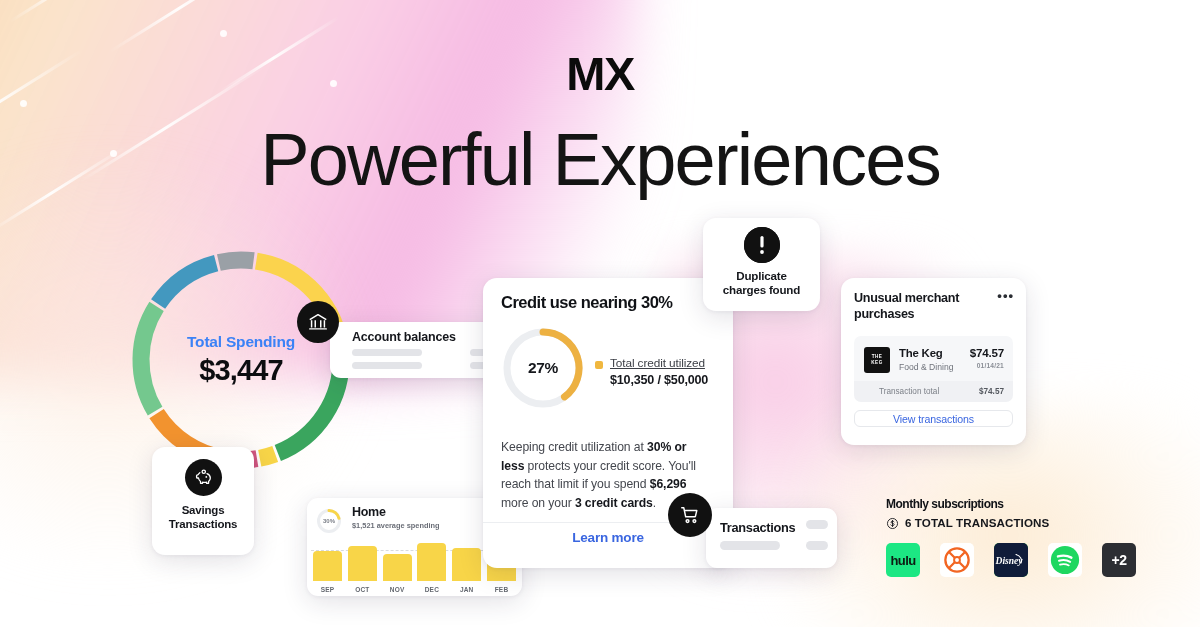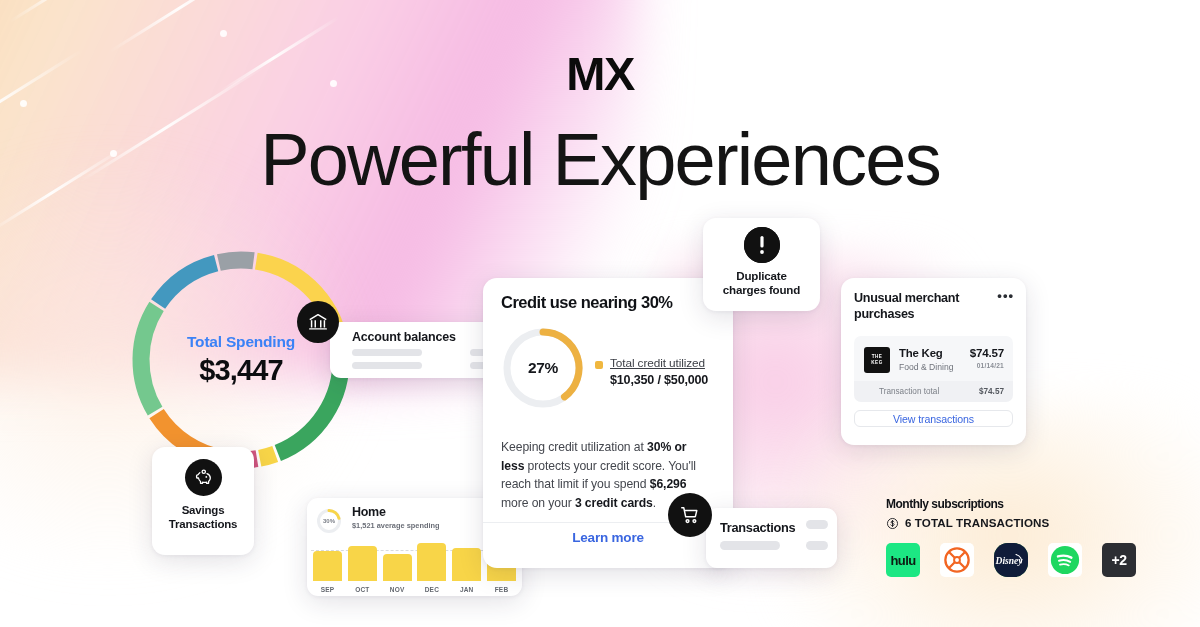--- a/index.html
+++ b/index.html
@@ -156,21 +156,21 @@
   
   #subs-block { position: absolute; left: 886px; top: 497px; width: 250px; }
   .subs-title { font-size: 12px; font-weight: 700; color: #101216; letter-spacing: -.5px; }
   .subs-meta { margin-top: 5px; display: flex; align-items: center; }
   .subs-meta-icon { width: 13px; height: 13px; margin-right: 6px; }
   .subs-meta-text { font-size: 11.6px; font-weight: 700; color: #15171c; letter-spacing: .1px; text-align: center; }
   .subs-icons { margin-top: 14px; display: flex; gap: 20px; }
   .sub-ic { width: 34px; height: 34px; border-radius: 5px; display: flex; align-items: center; justify-content: center; overflow: hidden; }
   .sub-hulu { background: #1ce783; font-size: 13px; font-weight: 700; color: #0d1a12; letter-spacing: -.6px; }
   .sub-cross { background: #fff; }
-  .sub-disney { background: #15803d; border-radius: 14px; }
+  .sub-disney { background: #15803d; }
   .sub-spotify { background: #fff; }
   .sub-more { background: #2c2e33; color: #fff; font-size: 14px; font-weight: 700; letter-spacing: -.5px; }
 </style>
 </head>
 <body>
 
 <div id="stage">
 
   <div class="bg-grad-topleft"></div>
   <div class="bg-grad-leftsoft"></div>

